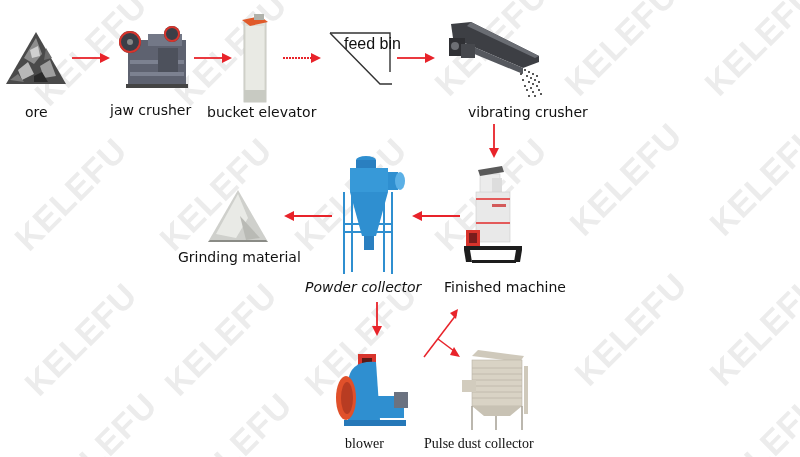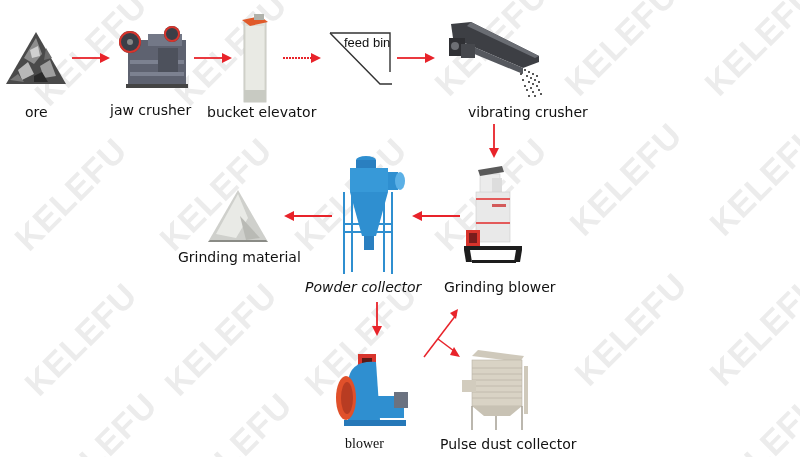--- a/index.html
+++ b/index.html
@@ -98,21 +98,21 @@
   <line x1="0" y1="6" x2="30" y2="6" stroke="#e8232a" stroke-width="1.8" stroke-dasharray="2,1"></line>
   <polygon points="28,1 38,6 28,11" fill="#e8232a"></polygon>
 </svg>
 
 <div class="node" style="left:328px;top:32px;">
   <svg width="64" height="56" viewBox="0 0 64 56">
     <polyline points="2,1 62,1 62,40" fill="none" stroke="#333" stroke-width="1.4"></polyline>
     <polyline points="2,1 52,52 64,52" fill="none" stroke="#333" stroke-width="1.4"></polyline>
   </svg>
 </div>
-<div class="lbl" style="left:344px;top:35px;font-size:13px;font-family:'Liberation Sans',sans-serif;">feed bin</div>
+<div class="lbl" style="left:344px;top:35px;font-size:16px;font-family:'Liberation Sans',sans-serif;">feed bin</div>
 
 <svg class="arrow" style="left:397px;top:52px;" width="40" height="12">
   <line x1="0" y1="6" x2="30" y2="6" stroke="#e8232a" stroke-width="1.8"></line>
   <polygon points="28,1 38,6 28,11" fill="#e8232a"></polygon>
 </svg>
 
 <div class="node" style="left:445px;top:20px;">
   <svg width="110" height="80" viewBox="0 0 110 80">
     <polygon points="6,4 26,2 94,36 94,42 78,48 8,18" fill="#3d3f44"></polygon>
     <polygon points="8,18 78,48 78,54 10,26" fill="#55585e"></polygon>
@@ -162,21 +162,21 @@
     <rect x="14" y="56" width="34" height="2" fill="#e35a5a"></rect>
     <rect x="30" y="38" width="14" height="3" fill="#d35a5a"></rect>
     <rect x="4" y="64" width="14" height="16" fill="#d8342c"></rect>
     <rect x="7" y="67" width="8" height="10" fill="#7a1c1c"></rect>
     <rect x="2" y="80" width="58" height="4" fill="#1d1d1d"></rect>
     <polygon points="2,84 8,84 10,96 4,96" fill="#1d1d1d"></polygon>
     <polygon points="54,84 60,84 58,96 52,96" fill="#1d1d1d"></polygon>
     <rect x="10" y="94" width="44" height="3" fill="#1d1d1d"></rect>
   </svg>
 </div>
-<div class="lbl" style="left:444px;top:279px;">Grinding blower</div>
+<div class="lbl" style="left:444px;top:279px;">Finished machine</div>
 
 <svg class="arrow" style="left:410px;top:210px;" width="50" height="12">
   <line x1="10" y1="6" x2="50" y2="6" stroke="#e8232a" stroke-width="1.8"></line>
   <polygon points="12,1 2,6 12,11" fill="#e8232a"></polygon>
 </svg>
 
 <div class="node" style="left:340px;top:154px;">
   <svg width="70" height="122" viewBox="0 0 70 122">
     <ellipse cx="26" cy="6" rx="10" ry="4" fill="#2f8fd0"></ellipse>
     <rect x="16" y="6" width="20" height="8" fill="#2a7fc0"></rect>
@@ -253,13 +253,13 @@
     <rect x="2" y="30" width="14" height="12" fill="#d2ccbe"></rect>
     <rect x="64" y="16" width="4" height="48" fill="#cfc9bb"></rect>
     <polygon points="12,56 62,56 50,66 24,66" fill="#c8c2b4"></polygon>
     <g stroke="#9e998c" stroke-width="1.4">
       <line x1="12" y1="56" x2="12" y2="80"></line>
         <line x1="62" y1="56" x2="62" y2="80"></line>
       <line x1="36" y1="66" x2="36" y2="80"></line>
     </g>
   </svg>
 </div>
-<div class="lbl" style="left:440px;top:436px;">Pulse dust collector</div>
+<div class="lbl" style="left:424px;top:436px;font-family:Liberation Serif, serif;">Pulse dust collector</div>
 
 </body></html>

